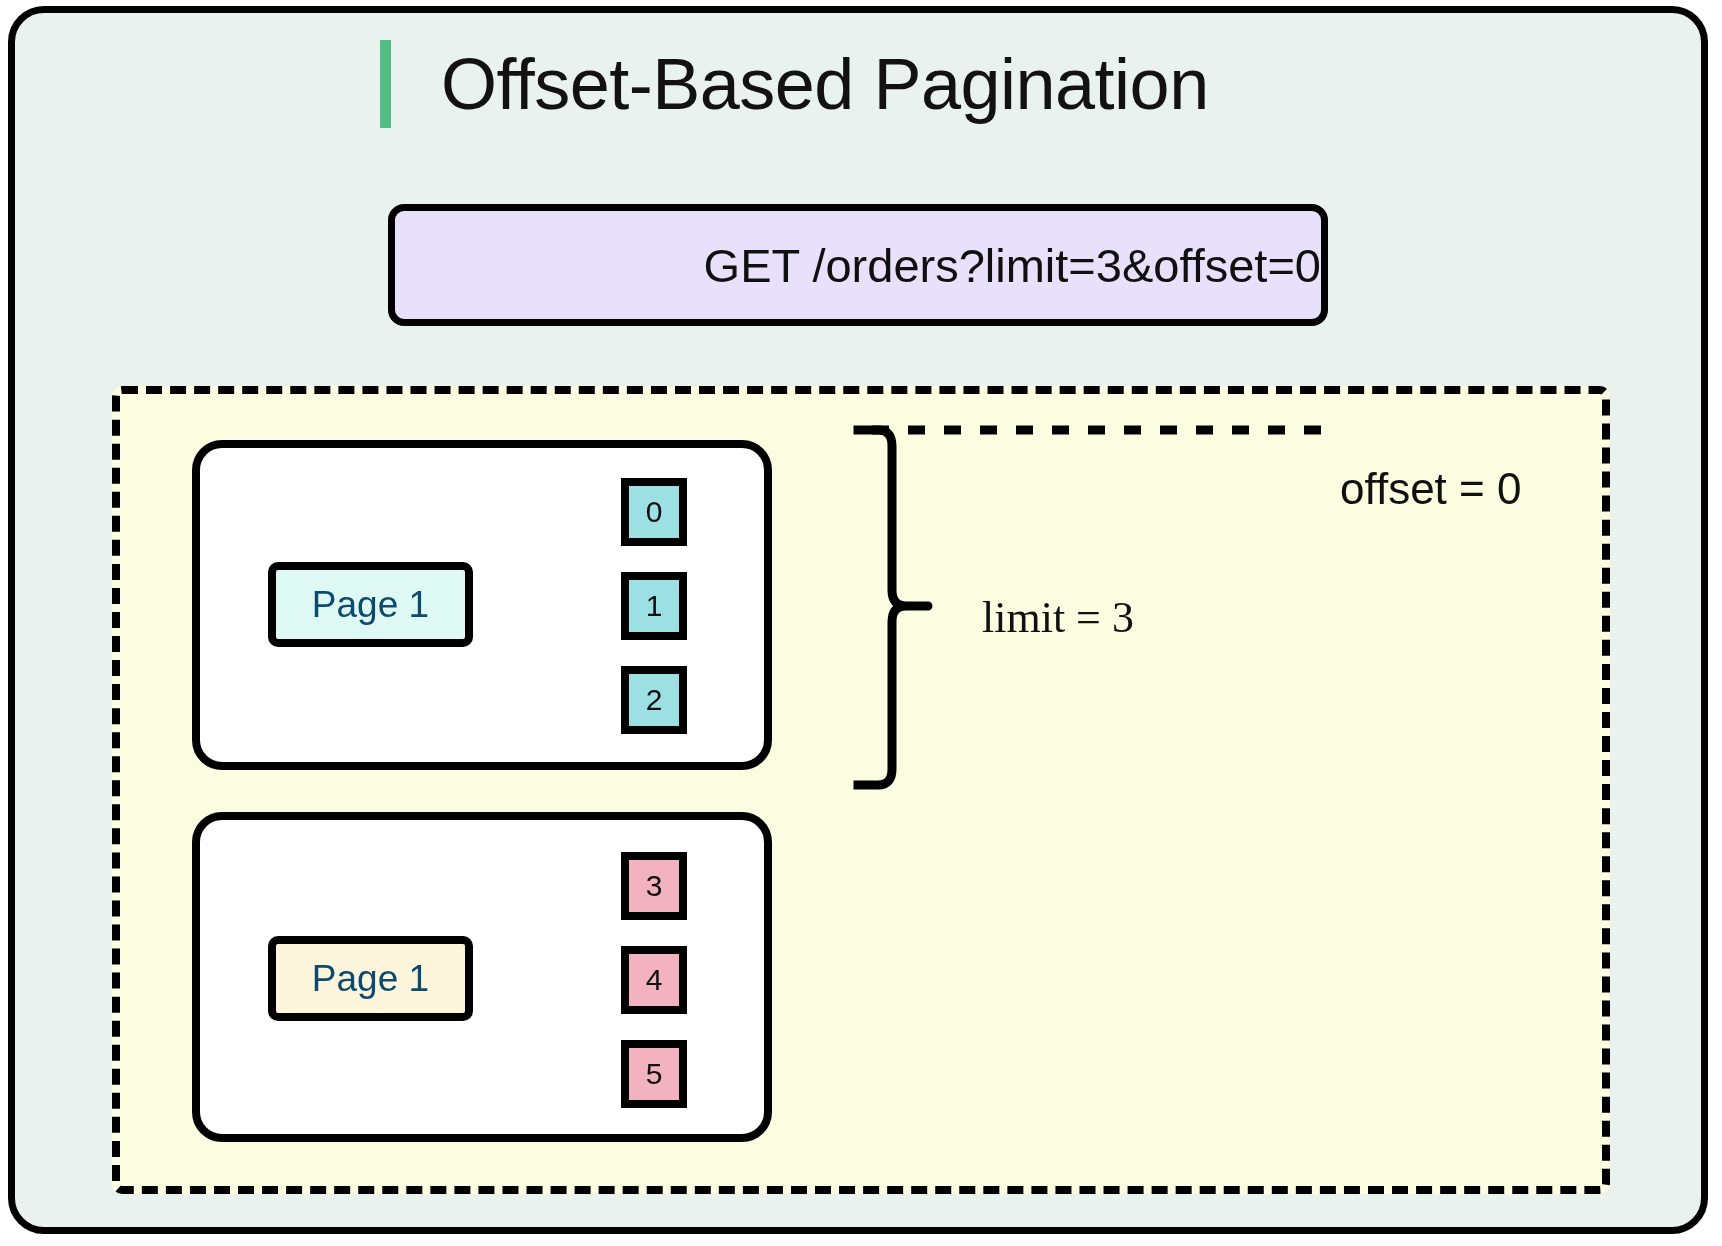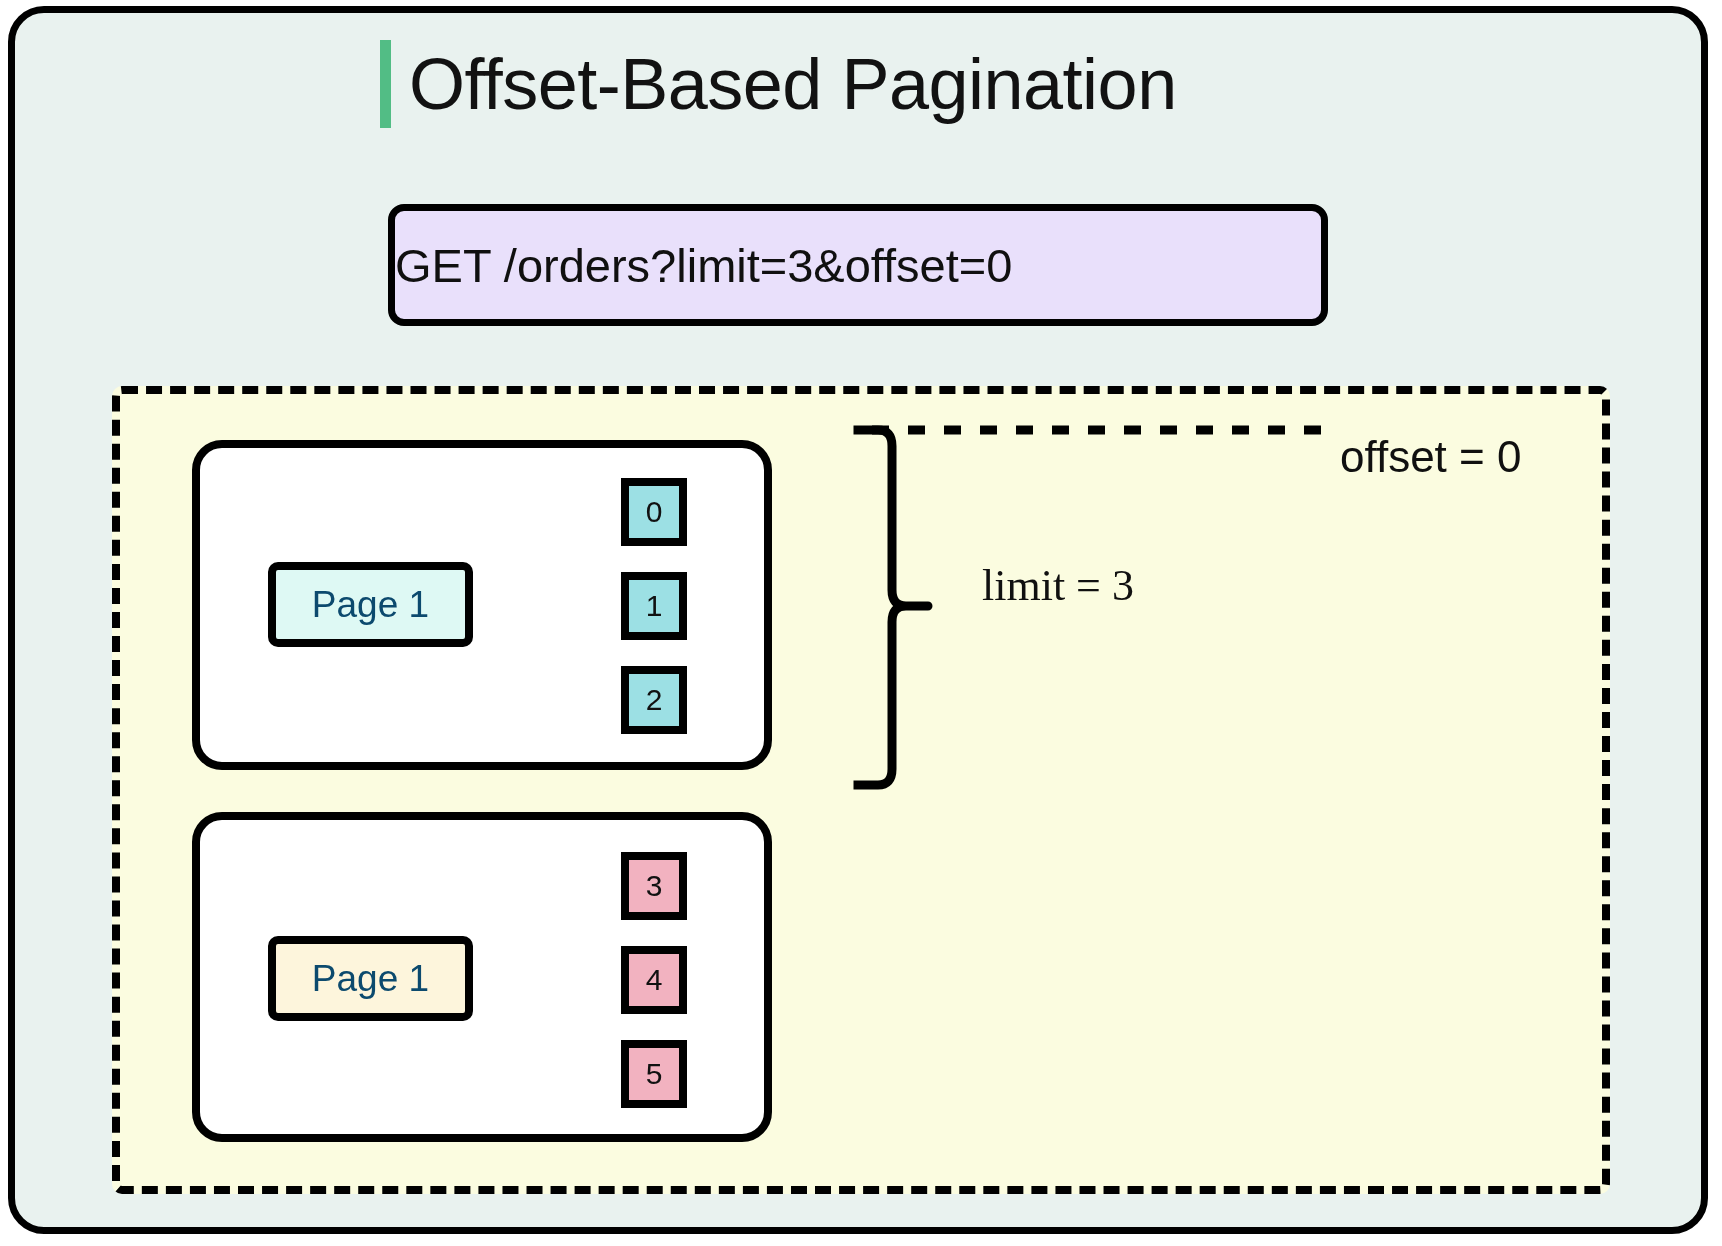--- a/index.html
+++ b/index.html
@@ -33,20 +33,21 @@
   }
 
   
   .title-row {
     position: absolute;
     left: 380px;
     top: 36px;
     display: flex;
     align-items: center;
     height: 96px;
+    gap: 32px;
   }
   .title-accent {
     width: 11px;
     height: 88px;
     background: #52bd85;
     flex: 0 0 auto;
   }
   .title-text {
     margin-left: 18px;
     font-size: 72px;
@@ -62,21 +63,21 @@
     left: 388px;
     top: 204px;
     width: 940px;
     height: 122px;
     box-sizing: border-box;
     background: #e9e0fb;
     border: 7px solid #000000;
     border-radius: 16px;
     display: flex;
     align-items: center;
-    justify-content: flex-start;
+    justify-content: flex-end;
   }
   .request-text {
     font-size: 47px;
     color: #101010;
     white-space: nowrap;
   }
 
   
   .dashed-region {
     position: absolute;
@@ -154,20 +155,21 @@
     height: 1246px;
     pointer-events: none;
   }
 
   
   .annot-label {
     position: absolute;
     font-size: 44px;
     color: #101010;
     white-space: nowrap;
+    margin-top: 32px;
   }
   .annot-label.offset { left: 1340px; top: 432px; }
   .annot-label.limit  { left: 982px;  top: 560px; font-family: Liberation Serif, serif; }
 </style>
 </head>
 <body>
 
 <div id="canvas">
 
   <div class="outer-frame"></div>

